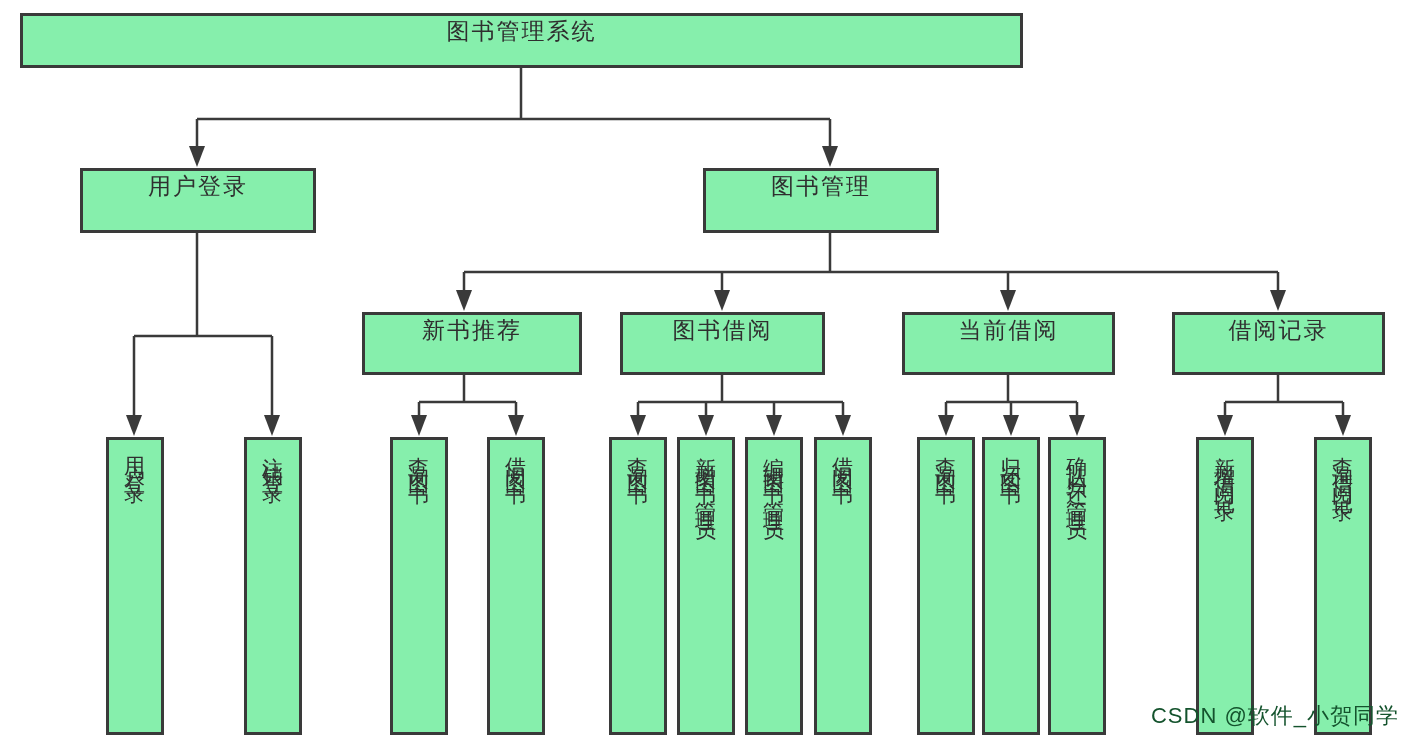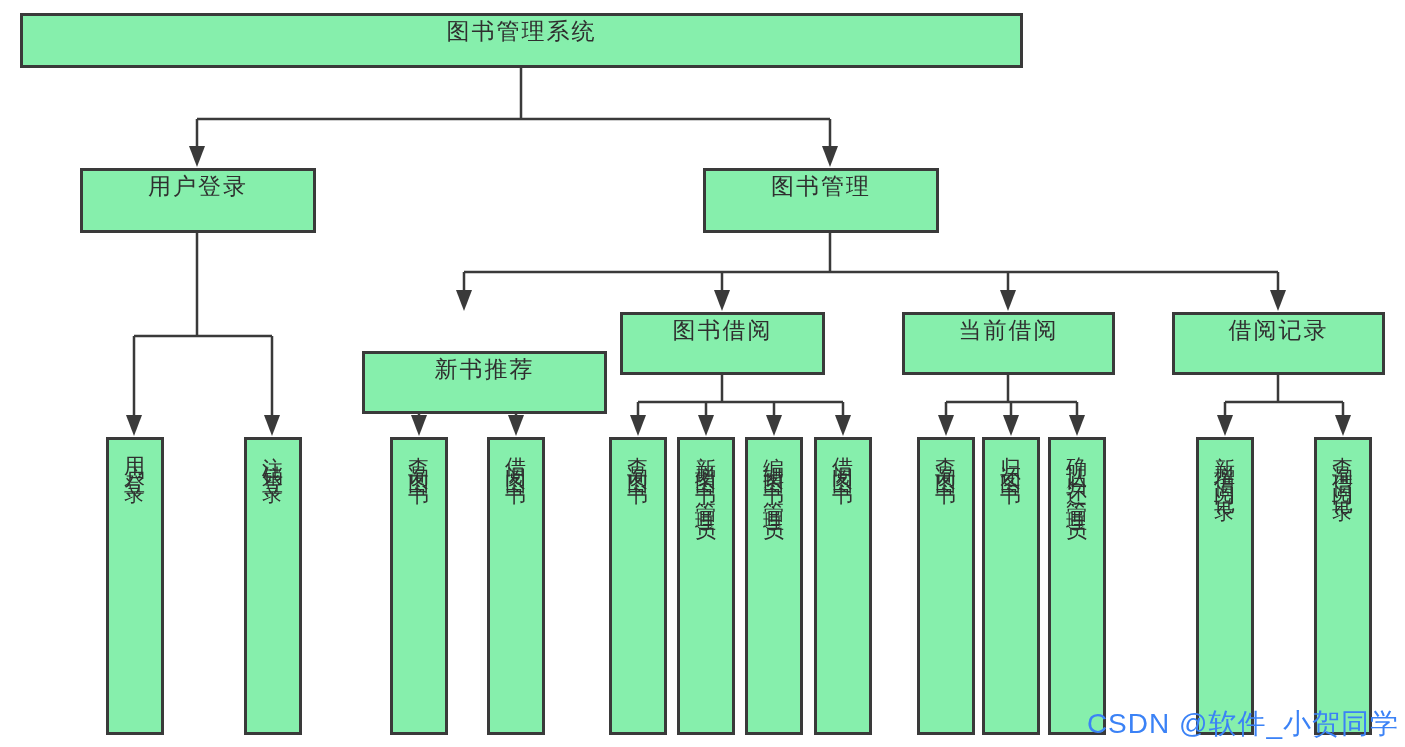--- a/index.html
+++ b/index.html
@@ -48,23 +48,23 @@
     writing-mode: vertical-rl;
     text-orientation: mixed;
     font-size: 21px;
     letter-spacing: 9px;
     line-height: 1;
     white-space: nowrap;
   }
   .watermark {
     position: absolute;
     right: 6px;
-    bottom: 4px;
-    font-size: 28px;
-    color: #3b82f6;
+    bottom: 16px;
+    font-size: 22px;
+    color: #14532d;
     letter-spacing: 1px;
     z-index: 3;
     white-space: nowrap;
   }
 </style>
 </head>
 <body>
 
 <div class="canvas">
 
@@ -119,21 +119,21 @@
     <span>图书管理系统</span>
   </div>
 
   <div class="node lvl2 h-label" style="left:80px;">
     <span>用户登录</span>
   </div>
   <div class="node lvl2 h-label" style="left:703px;">
     <span>图书管理</span>
   </div>
 
-  <div class="node lvl3 h-label" style="left:362px;width:245px;margin-top:39px;">
+  <div class="node lvl3 h-label" style="left:362px;width:220px;">
     <span>新书推荐</span>
   </div>
   <div class="node lvl3 h-label" style="left:620px;width:205px;font-family:Liberation Mono, monospace;">
     <span>图书借阅</span>
   </div>
   <div class="node lvl3 h-label" style="left:1172px;width:213px;">
     <span>借阅记录</span>
   </div>
   <div class="node lvl3 h-label" style="left:902px;width:213px;">
     <span>当前借阅</span>

